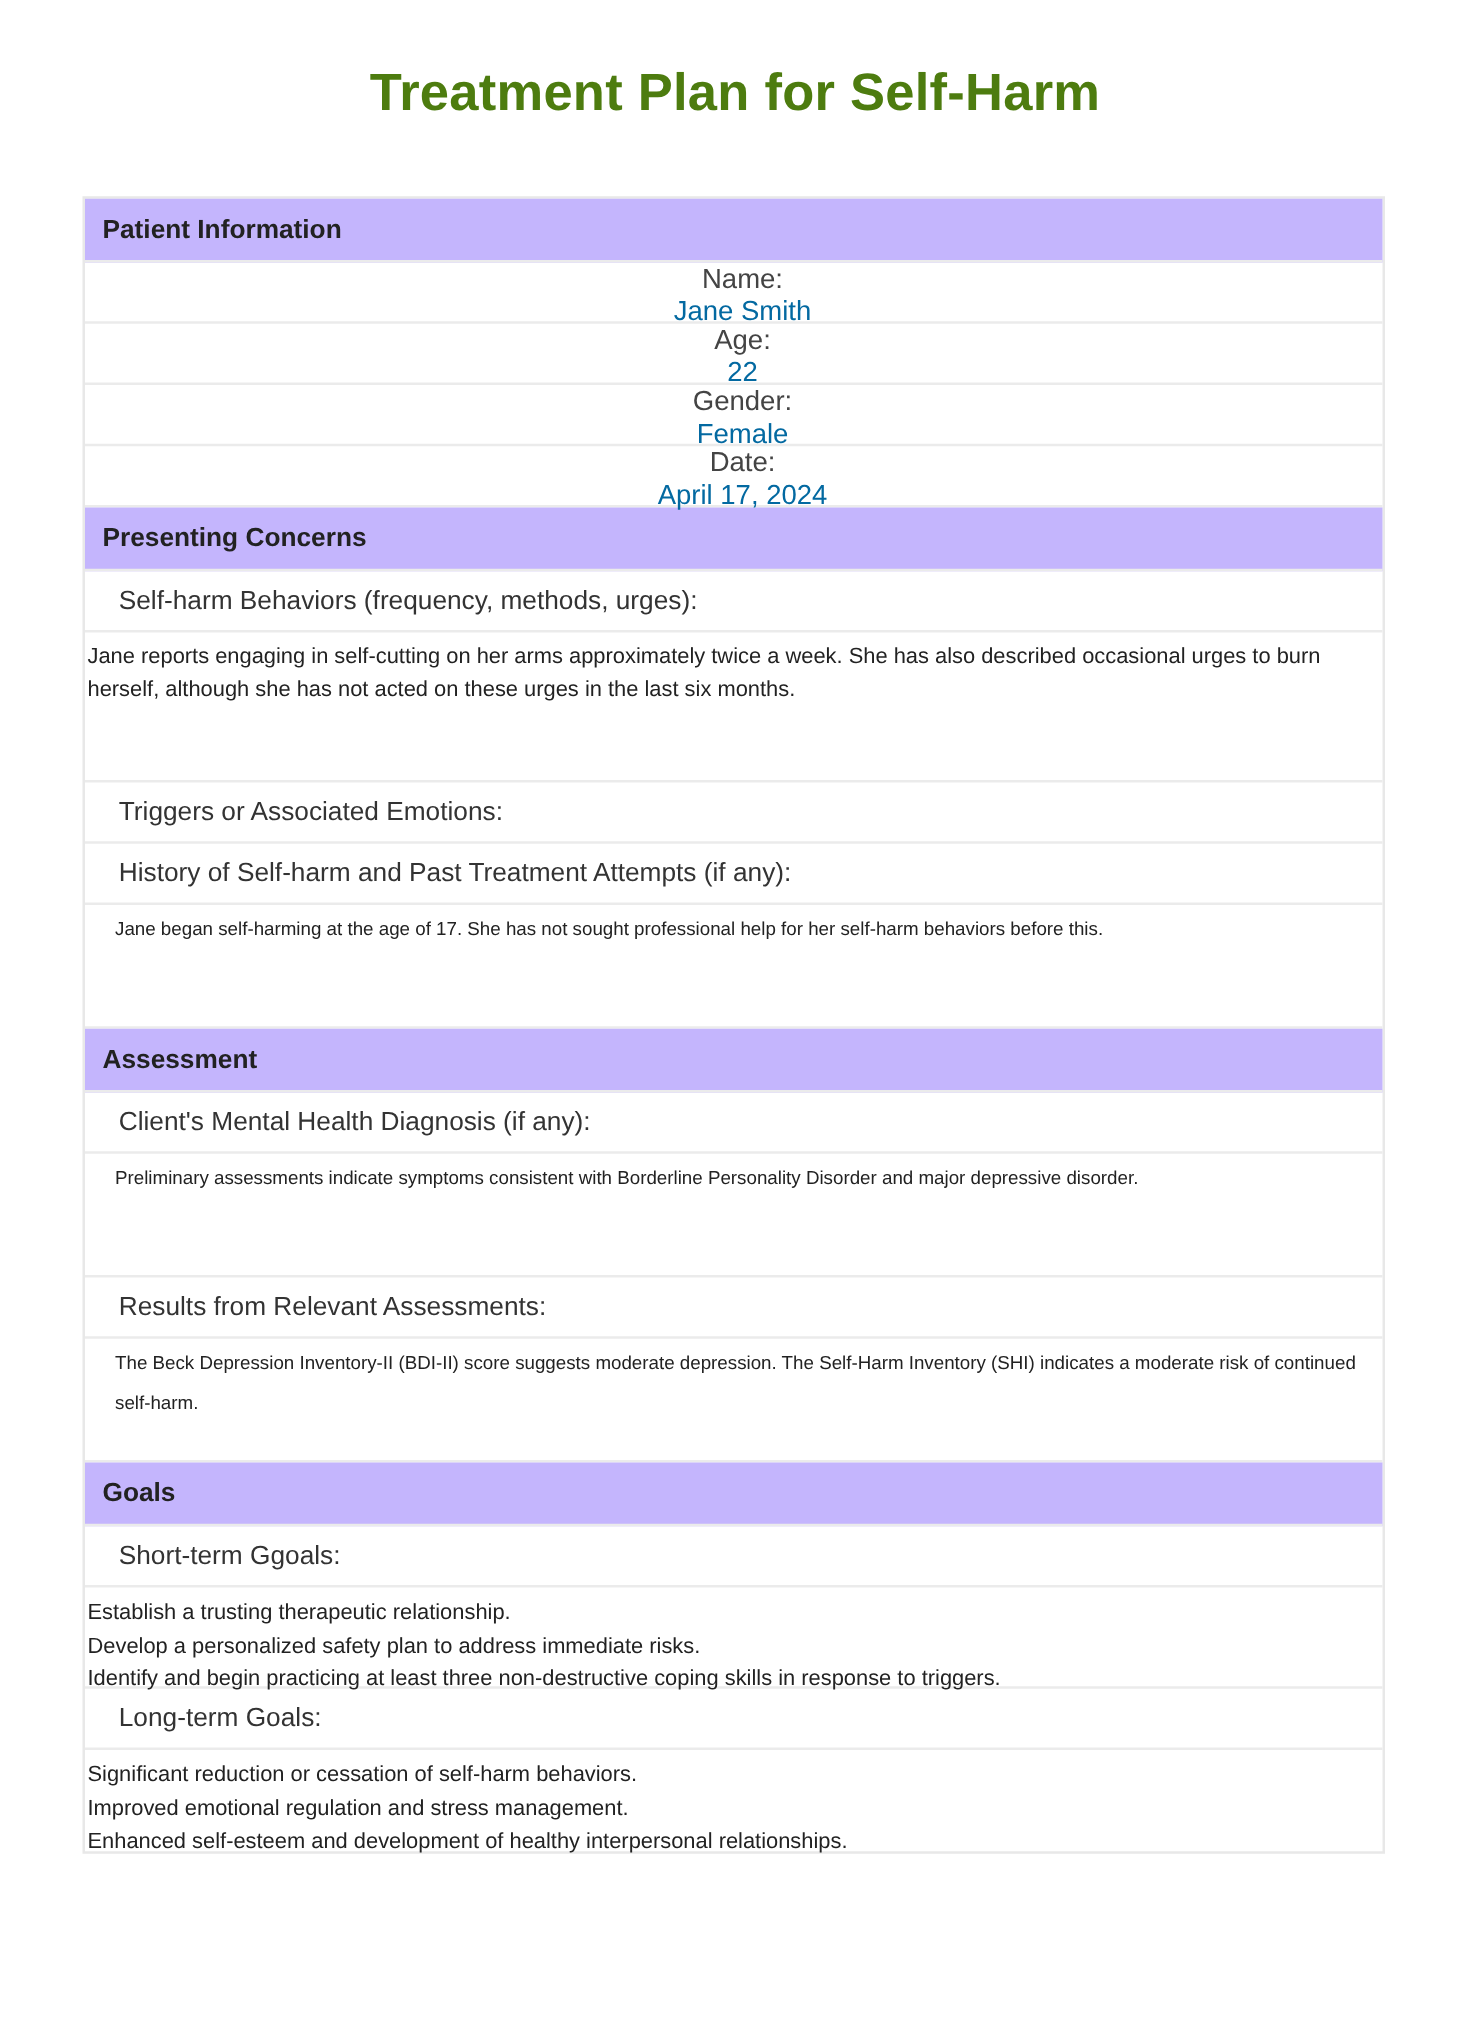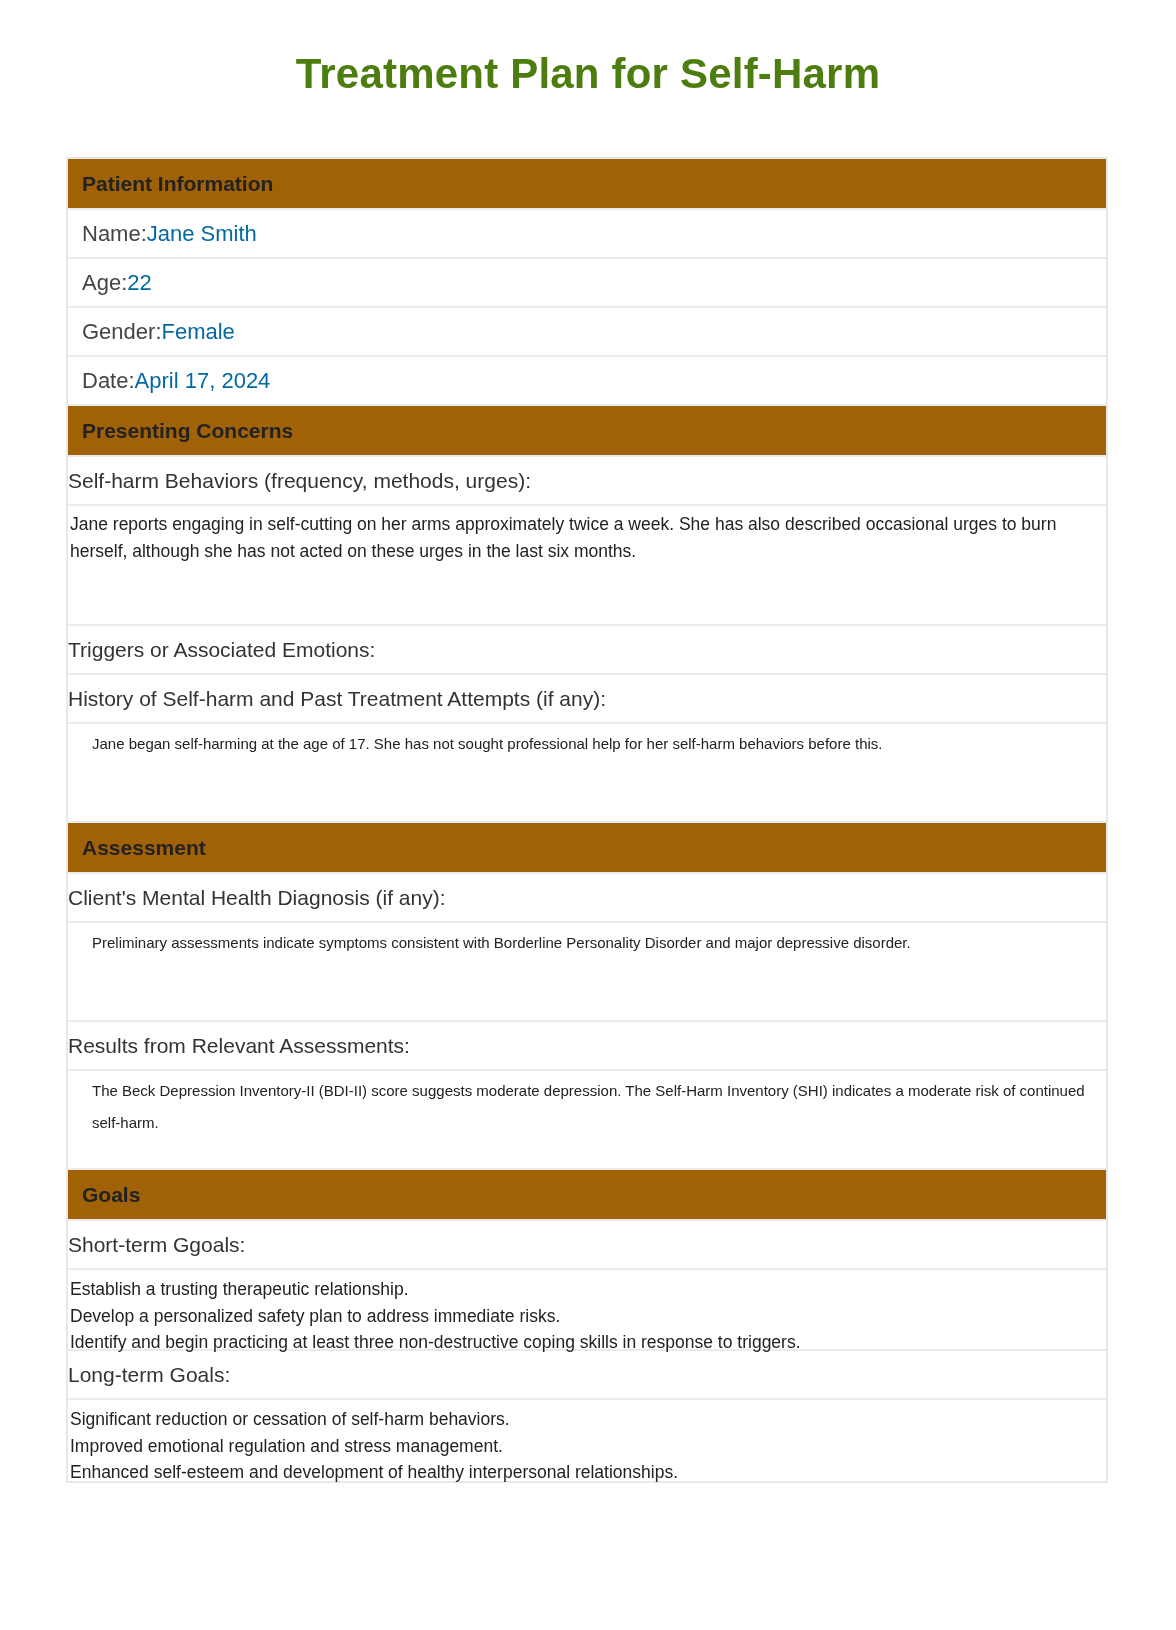--- a/index.html
+++ b/index.html
@@ -34,41 +34,42 @@
       width: 1042px;
       border: 2px solid #e8e8e8;
       box-sizing: border-box;
     }
     .row {
       border-bottom: 2px solid #ebebeb;
       box-sizing: border-box;
     }
     .row:last-child { border-bottom: none; border-radius: 21px; }
     .section-header {
-      background: #a16207;
+      background: #c4b5fd;
       height: 51px;
       padding-left: 14px;
       display: flex;
       align-items: center;
       font-weight: bold;
       font-size: 21px;
       color: #222222;
     }
     .field-row {
       height: 49px;
       padding-left: 14px;
       display: flex;
       align-items: center;
       font-size: 22px;
+      flex-direction: column;
     }
     .field-label { color: #444444; }
     .field-value { color: #0369a1; }
     .question-row {
       height: 49px;
-      padding-left: 0;
+      padding-left: 27px;
       display: flex;
       align-items: center;
       font-size: 21px;
       color: #333333;
     }
     .answer-row {
       padding: 5px 8px 0 2px;
       color: #222222;
       box-sizing: border-box;
     }

